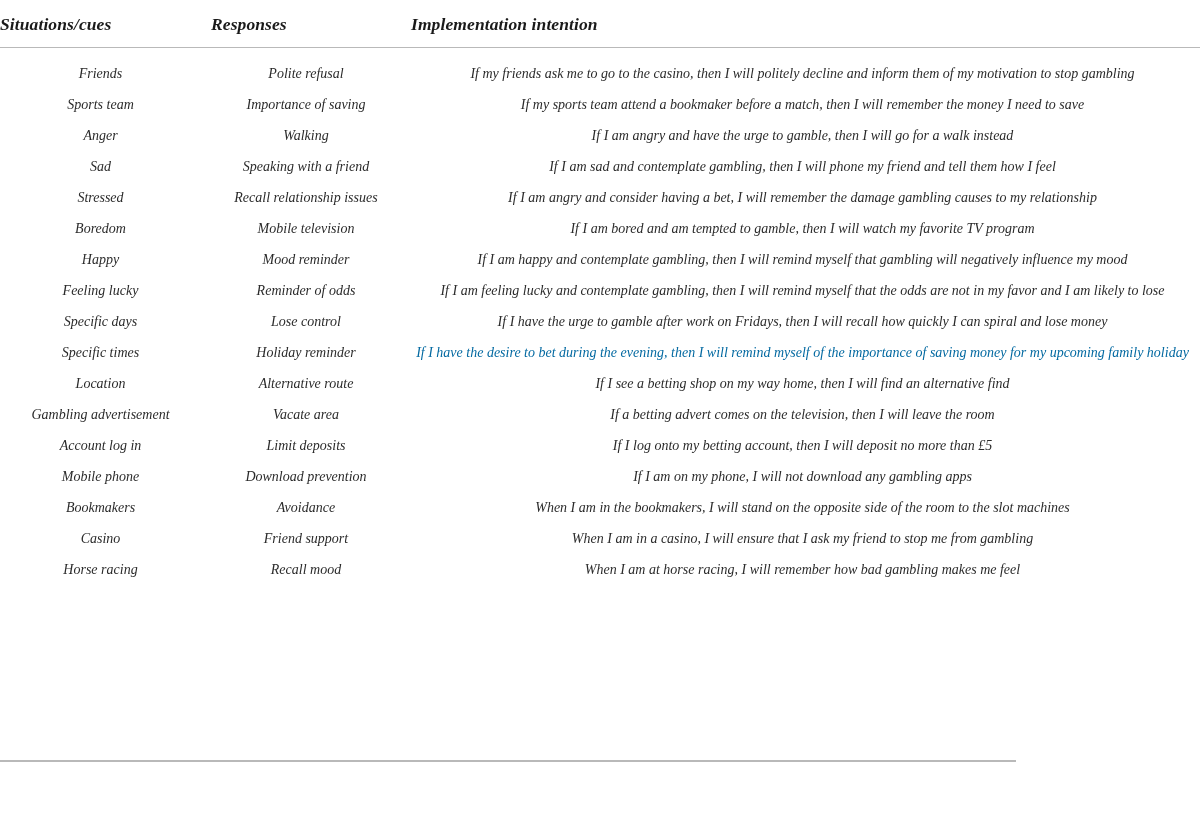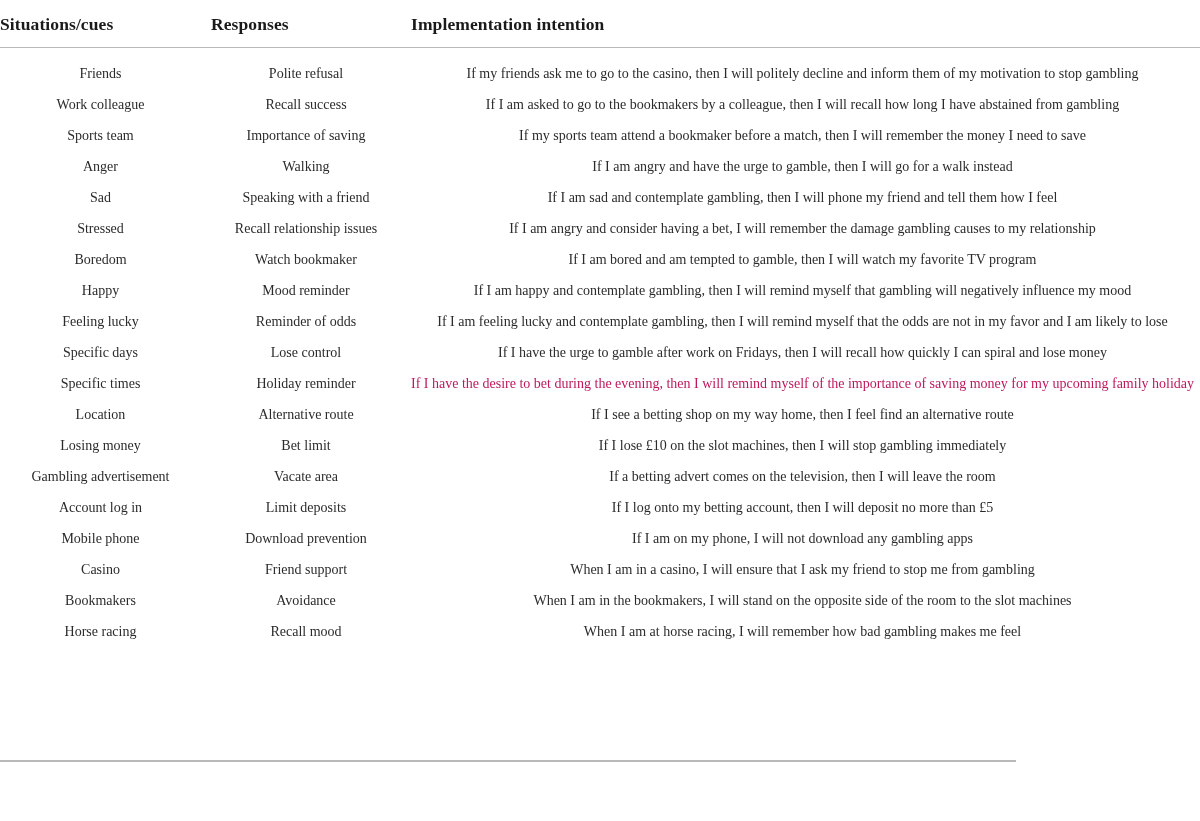--- a/index.html
+++ b/index.html
@@ -12,20 +12,21 @@
     height: 821px;
     font-family: "Liberation Serif", "DejaVu Serif", serif;
     color: #262626;
     overflow: hidden;
   }
   .table-wrap {
     width: 1016px;
     height: 821px;
     position: relative;
     box-sizing: border-box;
+    font-style: italic;
   }
   table.data-table {
     width: 1200px;
     border-collapse: collapse;
     table-layout: fixed;
   }
   table.data-table col.c1 { width: 211px; }
   table.data-table col.c2 { width: 200px; }
   table.data-table col.c3 { width: 789px; }
 
@@ -82,25 +83,20 @@
         <th style="border-bottom-color: rgb(185, 185, 185); color: rgb(26, 26, 26);">Implementation intention</th>
       </tr>
     </thead>
     <tbody id="table-body">
         <tr>
           <td class="col-sit" style="color: rgb(43, 43, 43);">Friends</td>
           <td class="col-res" style="color: rgb(43, 43, 43);">Polite refusal</td>
           <td class="col-imp" style="color: rgb(43, 43, 43);">If my friends ask me to go to the casino, then I will politely decline and inform them of my motivation to stop gambling</td>
         </tr>
         <tr>
-          <td class="col-sit" style="color: rgb(43, 43, 43);">Work colleague</td>
-          <td class="col-res" style="color: rgb(43, 43, 43);">Recall success</td>
-          <td class="col-imp" style="color: rgb(43, 43, 43);">If I am asked to go to the bookmakers by a colleague, then I will recall how long I have abstained from gambling</td>
-        </tr>
-        <tr>
           <td class="col-sit" style="color: rgb(43, 43, 43);">Sports team</td>
           <td class="col-res" style="color: rgb(43, 43, 43);">Importance of saving</td>
           <td class="col-imp" style="color: rgb(43, 43, 43);">If my sports team attend a bookmaker before a match, then I will remember the money I need to save</td>
         </tr>
         <tr>
           <td class="col-sit" style="color: rgb(43, 43, 43);">Anger</td>
           <td class="col-res" style="color: rgb(43, 43, 43);">Walking</td>
           <td class="col-imp" style="color: rgb(43, 43, 43);">If I am angry and have the urge to gamble, then I will go for a walk instead</td>
         </tr>
         <tr>
@@ -108,77 +104,72 @@
           <td class="col-res" style="color: rgb(43, 43, 43);">Speaking with a friend</td>
           <td class="col-imp" style="color: rgb(43, 43, 43);">If I am sad and contemplate gambling, then I will phone my friend and tell them how I feel</td>
         </tr>
         <tr>
           <td class="col-sit" style="color: rgb(43, 43, 43);">Stressed</td>
           <td class="col-res" style="color: rgb(43, 43, 43);">Recall relationship issues</td>
           <td class="col-imp" style="color: rgb(43, 43, 43);">If I am angry and consider having a bet, I will remember the damage gambling causes to my relationship</td>
         </tr>
         <tr>
           <td class="col-sit" style="color: rgb(43, 43, 43);">Boredom</td>
-          <td class="col-res" style="color: rgb(43, 43, 43);">Watch bookmaker</td>
+          <td class="col-res" style="color: rgb(43, 43, 43);">Mobile television</td>
           <td class="col-imp" style="color: rgb(43, 43, 43);">If I am bored and am tempted to gamble, then I will watch my favorite TV program</td>
         </tr>
         <tr>
           <td class="col-sit" style="color: rgb(43, 43, 43);">Happy</td>
           <td class="col-res" style="color: rgb(43, 43, 43);">Mood reminder</td>
           <td class="col-imp" style="color: rgb(43, 43, 43);">If I am happy and contemplate gambling, then I will remind myself that gambling will negatively influence my mood</td>
         </tr>
         <tr>
           <td class="col-sit" style="color: rgb(43, 43, 43);">Feeling lucky</td>
           <td class="col-res" style="color: rgb(43, 43, 43);">Reminder of odds</td>
           <td class="col-imp" style="color: rgb(43, 43, 43);">If I am feeling lucky and contemplate gambling, then I will remind myself that the odds are not in my favor and I am likely to lose</td>
         </tr>
         <tr>
           <td class="col-sit" style="color: rgb(43, 43, 43);">Specific days</td>
           <td class="col-res" style="color: rgb(43, 43, 43);">Lose control</td>
           <td class="col-imp" style="color: rgb(43, 43, 43);">If I have the urge to gamble after work on Fridays, then I will recall how quickly I can spiral and lose money</td>
         </tr>
         <tr>
           <td class="col-sit" style="color: rgb(43, 43, 43);">Specific times</td>
           <td class="col-res" style="color: rgb(43, 43, 43);">Holiday reminder</td>
-          <td class="col-imp" style="color: #be185d; margin-left: 23px;">If I have the desire to bet during the evening, then I will remind myself of the importance of saving money for my upcoming family holiday</td>
+          <td class="col-imp" style="color: #0369a1; margin-left: 23px;">If I have the desire to bet during the evening, then I will remind myself of the importance of saving money for my upcoming family holiday</td>
         </tr>
         <tr>
           <td class="col-sit" style="color: rgb(43, 43, 43);">Location</td>
           <td class="col-res" style="color: rgb(43, 43, 43);">Alternative route</td>
-          <td class="col-imp" style="color: rgb(43, 43, 43);">If I see a betting shop on my way home, then I feel find an alternative route</td>
-        </tr>
-        <tr>
-          <td class="col-sit" style="color: rgb(43, 43, 43);">Losing money</td>
-          <td class="col-res" style="color: rgb(43, 43, 43);">Bet limit</td>
-          <td class="col-imp" style="color: rgb(43, 43, 43);">If I lose £10 on the slot machines, then I will stop gambling immediately</td>
+          <td class="col-imp" style="color: rgb(43, 43, 43);">If I see a betting shop on my way home, then I will find an alternative find</td>
         </tr>
         <tr>
           <td class="col-sit" style="color: rgb(43, 43, 43);">Gambling advertisement</td>
           <td class="col-res" style="color: rgb(43, 43, 43);">Vacate area</td>
           <td class="col-imp" style="color: rgb(43, 43, 43);">If a betting advert comes on the television, then I will leave the room</td>
         </tr>
         <tr>
           <td class="col-sit" style="color: rgb(43, 43, 43);">Account log in</td>
           <td class="col-res" style="color: rgb(43, 43, 43);">Limit deposits</td>
           <td class="col-imp" style="color: rgb(43, 43, 43);">If I log onto my betting account, then I will deposit no more than £5</td>
         </tr>
         <tr>
           <td class="col-sit" style="color: rgb(43, 43, 43);">Mobile phone</td>
           <td class="col-res" style="color: rgb(43, 43, 43);">Download prevention</td>
           <td class="col-imp" style="color: rgb(43, 43, 43); margin-left: 42px;">If I am on my phone, I will not download any gambling apps</td>
         </tr>
         <tr>
+          <td class="col-sit" style="color: rgb(43, 43, 43);">Bookmakers</td>
+          <td class="col-res" style="color: rgb(43, 43, 43);">Avoidance</td>
+          <td class="col-imp" style="color: rgb(43, 43, 43);">When I am in the bookmakers, I will stand on the opposite side of the room to the slot machines</td>
+        </tr>
+        <tr>
           <td class="col-sit" style="color: rgb(43, 43, 43);">Casino</td>
           <td class="col-res" style="color: rgb(43, 43, 43);">Friend support</td>
           <td class="col-imp" style="color: rgb(43, 43, 43);">When I am in a casino, I will ensure that I ask my friend to stop me from gambling</td>
-        </tr>
-        <tr>
-          <td class="col-sit" style="color: rgb(43, 43, 43);">Bookmakers</td>
-          <td class="col-res" style="color: rgb(43, 43, 43);">Avoidance</td>
-          <td class="col-imp" style="color: rgb(43, 43, 43);">When I am in the bookmakers, I will stand on the opposite side of the room to the slot machines</td>
         </tr>
         <tr>
           <td class="col-sit" style="color: rgb(43, 43, 43);">Horse racing</td>
           <td class="col-res" style="color: rgb(43, 43, 43);">Recall mood</td>
           <td class="col-imp" style="color: rgb(43, 43, 43); margin-left: 16px;">When I am at horse racing, I will remember how bad gambling makes me feel</td>
         </tr>
       </tbody>
   </table>
   <div class="bottom-rule" id="bottom-rule" style="background: rgb(185, 185, 185); top: 760px;"></div>
 </div>

